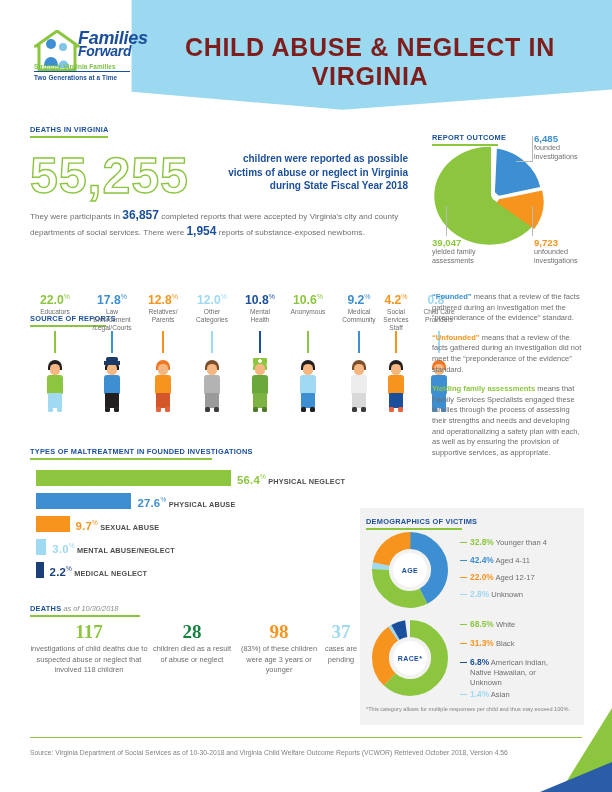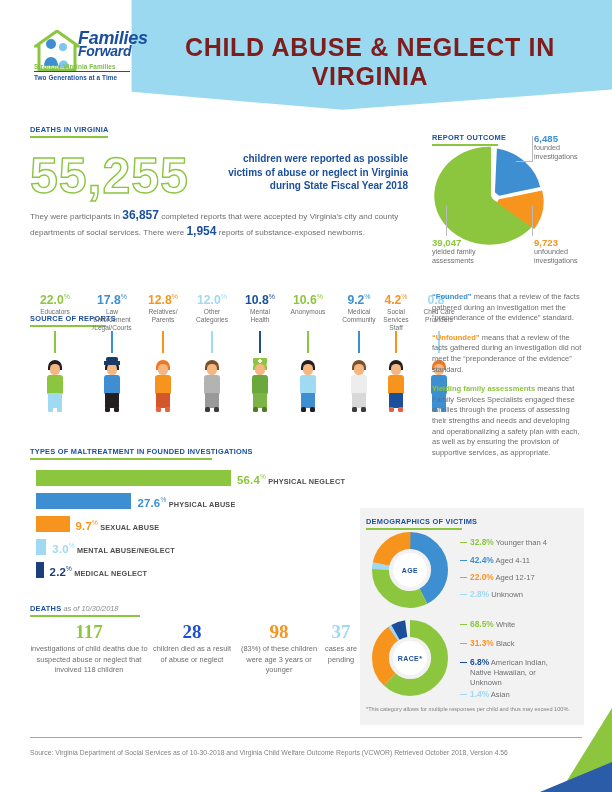--- a/index.html
+++ b/index.html
@@ -317,21 +317,21 @@
 <div class="sec-h" style="left:30px;top:604px;">
   <span>DEATHS</span><span class="lite"> as of 10/30/2018</span>
   <span class="ul" style="width:110px;"></span>
 </div>
 <div id="death-cols">
     <div class="death-col" style="left: 30px; width: 118px;">
       <div class="death-v" style="color:#8cc63f;">117</div>
       <div class="death-l">investigations of child deaths due to suspected abuse or neglect that involved 118 children</div>
     </div>
     <div class="death-col" style="left: 152px; width: 80px;">
-      <div class="death-v" style="color:#1d4ed8;">28</div>
+      <div class="death-v" style="color:#15803d;">28</div>
       <div class="death-l">children died as a result of abuse or neglect</div>
     </div>
     <div class="death-col" style="left: 237px; width: 84px;">
       <div class="death-v" style="color:#f7941e;">98</div>
       <div class="death-l">(83%) of these children were age 3 years or younger</div>
     </div>
     <div class="death-col" style="left: 312px; width: 58px;">
       <div class="death-v" style="color:#9fd9f2;">37</div>
       <div class="death-l">cases are pending</div>
     </div>

